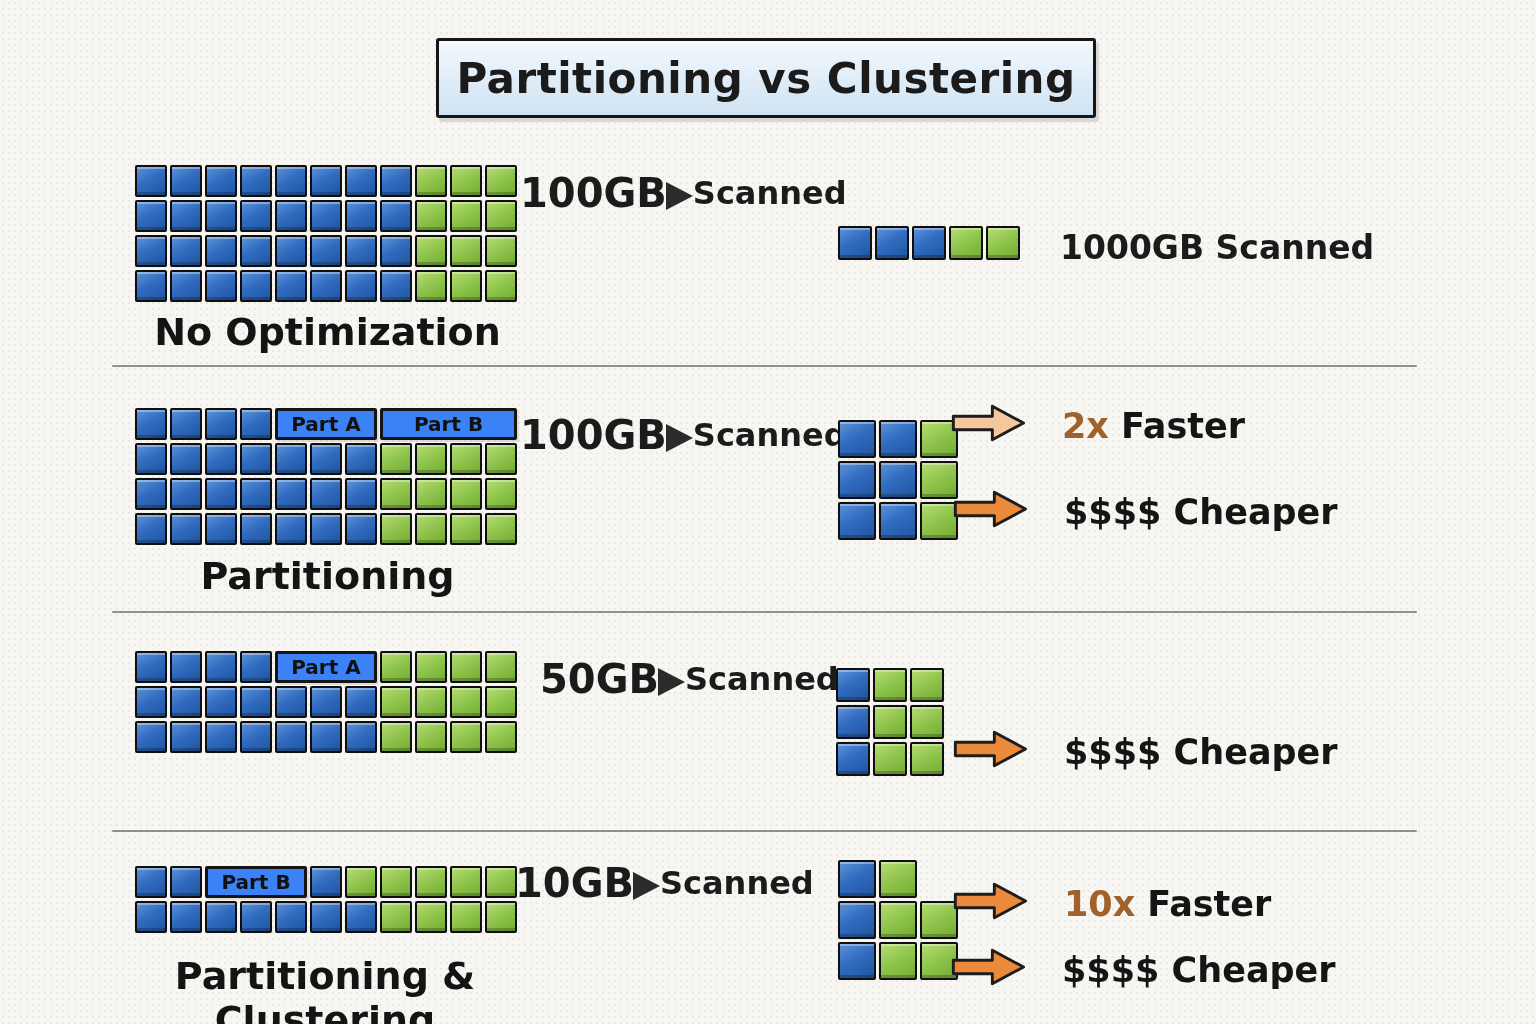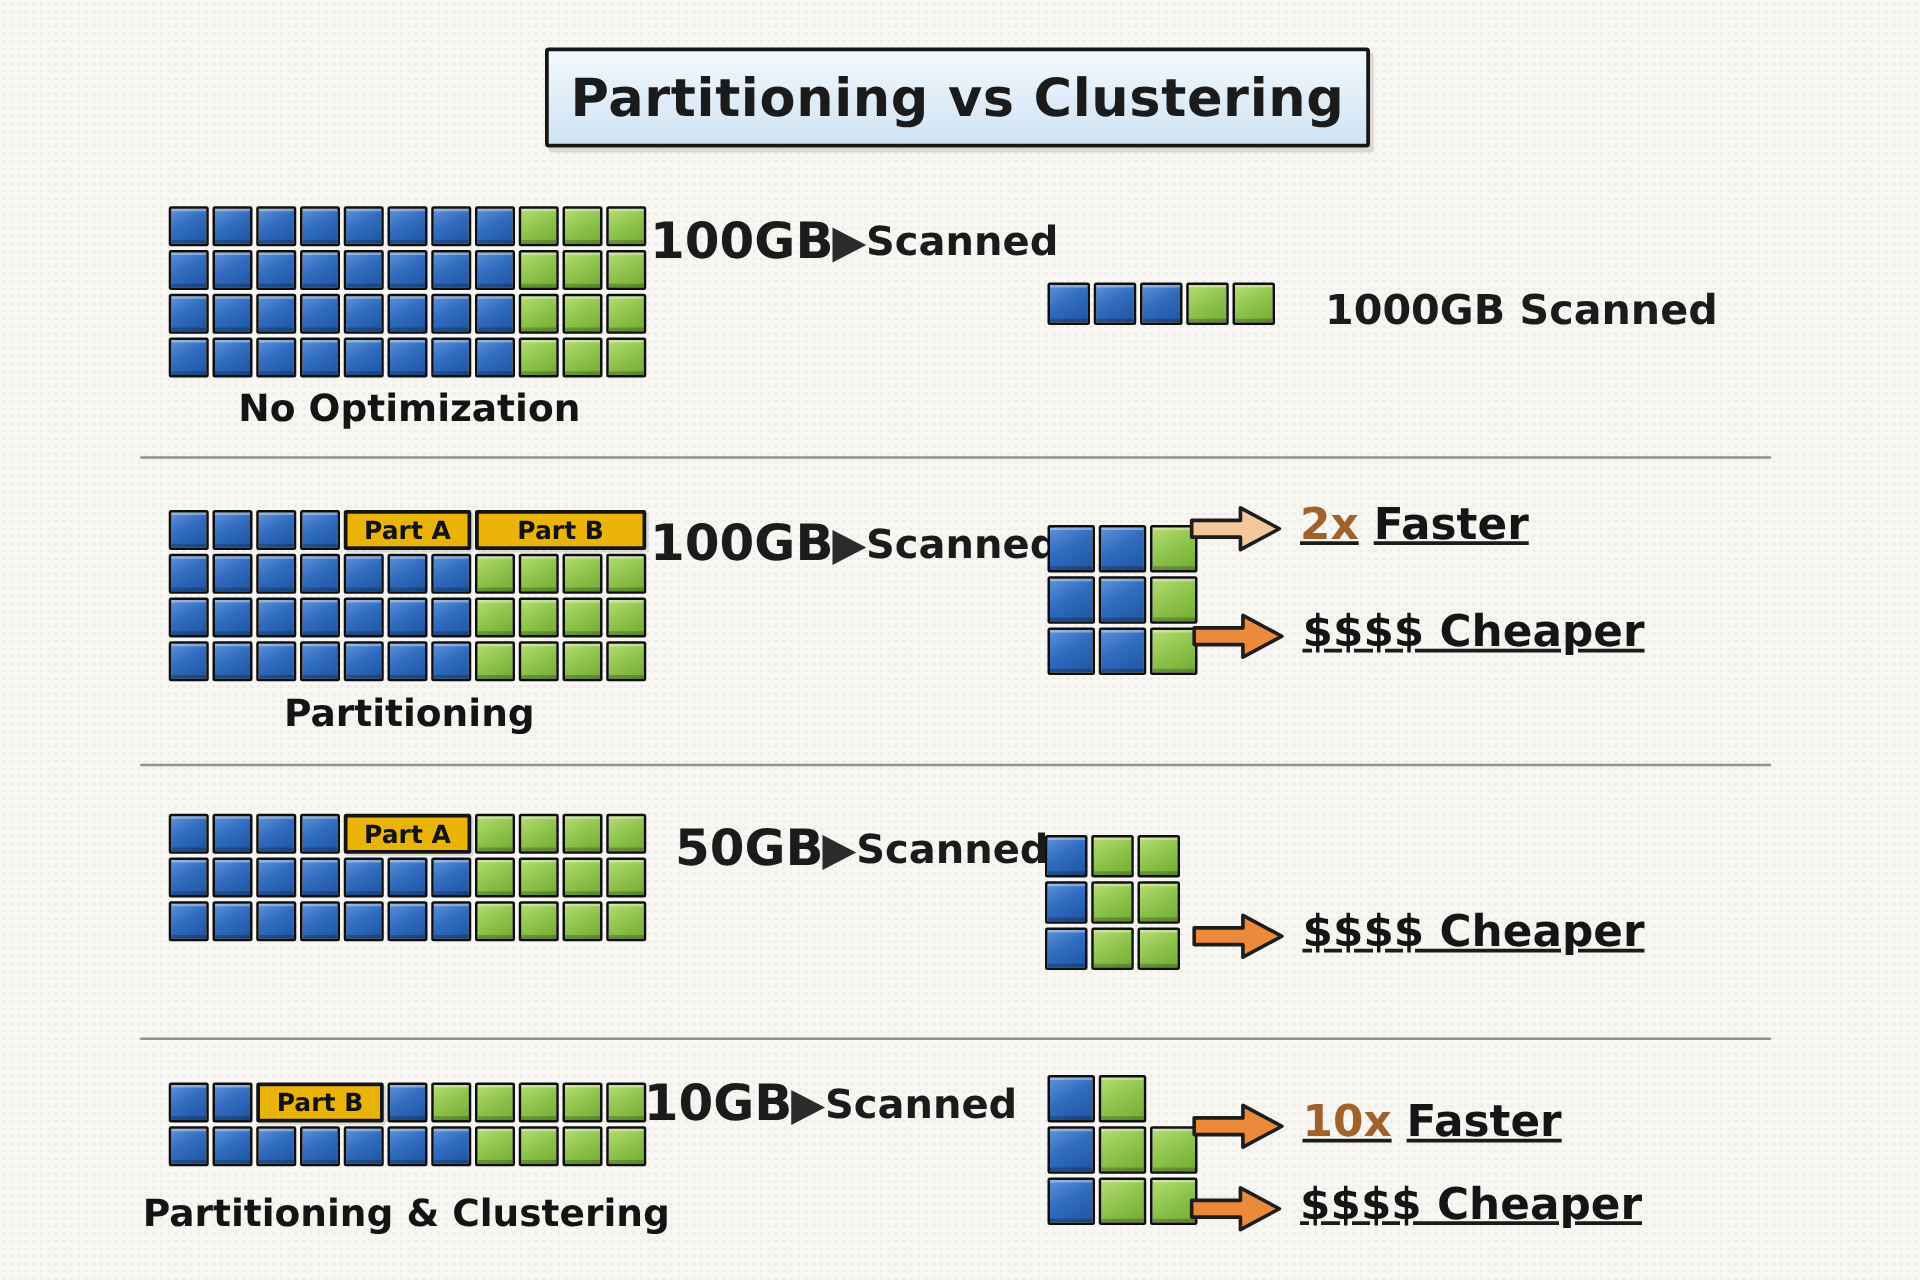--- a/index.html
+++ b/index.html
@@ -34,38 +34,38 @@
   .cell{
     width:var(--cell);height:var(--cell);box-sizing:border-box;
     border:2px solid #0f0f0f;border-radius:2px;
     box-shadow:inset 0 2px 0 rgba(255,255,255,.35), inset 0 -3px 0 rgba(0,0,0,.22);
   }
   .cell.blue{background:linear-gradient(150deg,#5f93d8 0%,#316cc0 45%,#1f55a0 100%);}
   .cell.green{background:linear-gradient(150deg,#b7dc74 0%,#8ec44c 50%,#74ab33 100%);}
   .part-label{
     height:var(--cell);box-sizing:border-box;flex:0 0 auto;
     width:calc(var(--span)*var(--cell) + (var(--span) - 1)*3px);
-    background:#eab308;border:3px solid #141414;border-radius:2px;
+    background:#3b82f6;border:3px solid #141414;border-radius:2px;
     display:flex;align-items:center;justify-content:center;
     font-size:20px;font-weight:bold;color:#111;
     box-shadow:2px 2px 0 rgba(0,0,0,.10);
   }
   .s1-grid{left:135px;top:165px;}
   .s2-grid{left:135px;top:408px;}
   .s3-grid{left:135px;top:651px;}
   .s4-grid{left:135px;top:866px;}
 
   .result-grid{--cell:38px;}
   .s1-result{left:838px;top:226px;--cell:34px;}
   .s2-result{left:838px;top:420px;}
   .s3-result{left:836px;top:668px;--cell:34px;}
   .s4-result{left:838px;top:860px;}
 
   
-  .section-label{position:absolute;text-align:center;font-size:30px;font-weight:bold;color:#141414;}
+  .section-label{position:absolute;text-align:center;font-size:38px;font-weight:bold;color:#141414;}
   .s1-label{left:135px;top:310px;width:385px;}
   .s2-label{left:135px;top:554px;width:385px;}
   .s3-label{left:135px;top:776px;width:385px;}
   .s4-label{left:100px;top:954px;width:450px;}
 
   
   .scan{position:absolute;display:flex;align-items:center;width:296px;}
   .s1-scan{left:520px;top:170px;}
   .s2-scan{left:520px;top:412px;}
   .s3-scan{left:540px;top:644px;margin-top:12px;}
@@ -75,21 +75,21 @@
   .scan-arrow::after{
     content:'';position:absolute;right:-26px;top:-11.5px;
     border-left:27px solid #2b2b2b;border-top:14px solid transparent;border-bottom:14px solid transparent;
   }
   .scan-word{font-size:32px;font-weight:bold;}
 
   
   .result-text{position:absolute;left:1060px;top:228px;font-size:33px;font-weight:bold;}
 
   
-  .outcome-row{position:absolute;display:flex;align-items:flex-start;gap:12px;text-decoration:underline;}
+  .outcome-row{position:absolute;display:flex;align-items:flex-end;gap:34px;}
   .s2-out-a{left:950px;top:400px;}
   .s2-out-b{left:952px;top:486px;}
   .s3-out-a{left:950px;top:654px;}
   .s3-out-b{left:952px;top:726px;}
   .s4-out-a{left:952px;top:878px;}
   .s4-out-b{left:950px;top:944px;}
   .block-arrow{width:78px;height:46px;}
   .block-arrow path{fill:#ec8a3c;stroke:#1d1d1d;stroke-width:2.6;stroke-linejoin:round;}
   .block-arrow.pale path{fill:#f4c79c;}
   .outcome-text{font-size:35px;font-weight:bold;color:#151515;}

